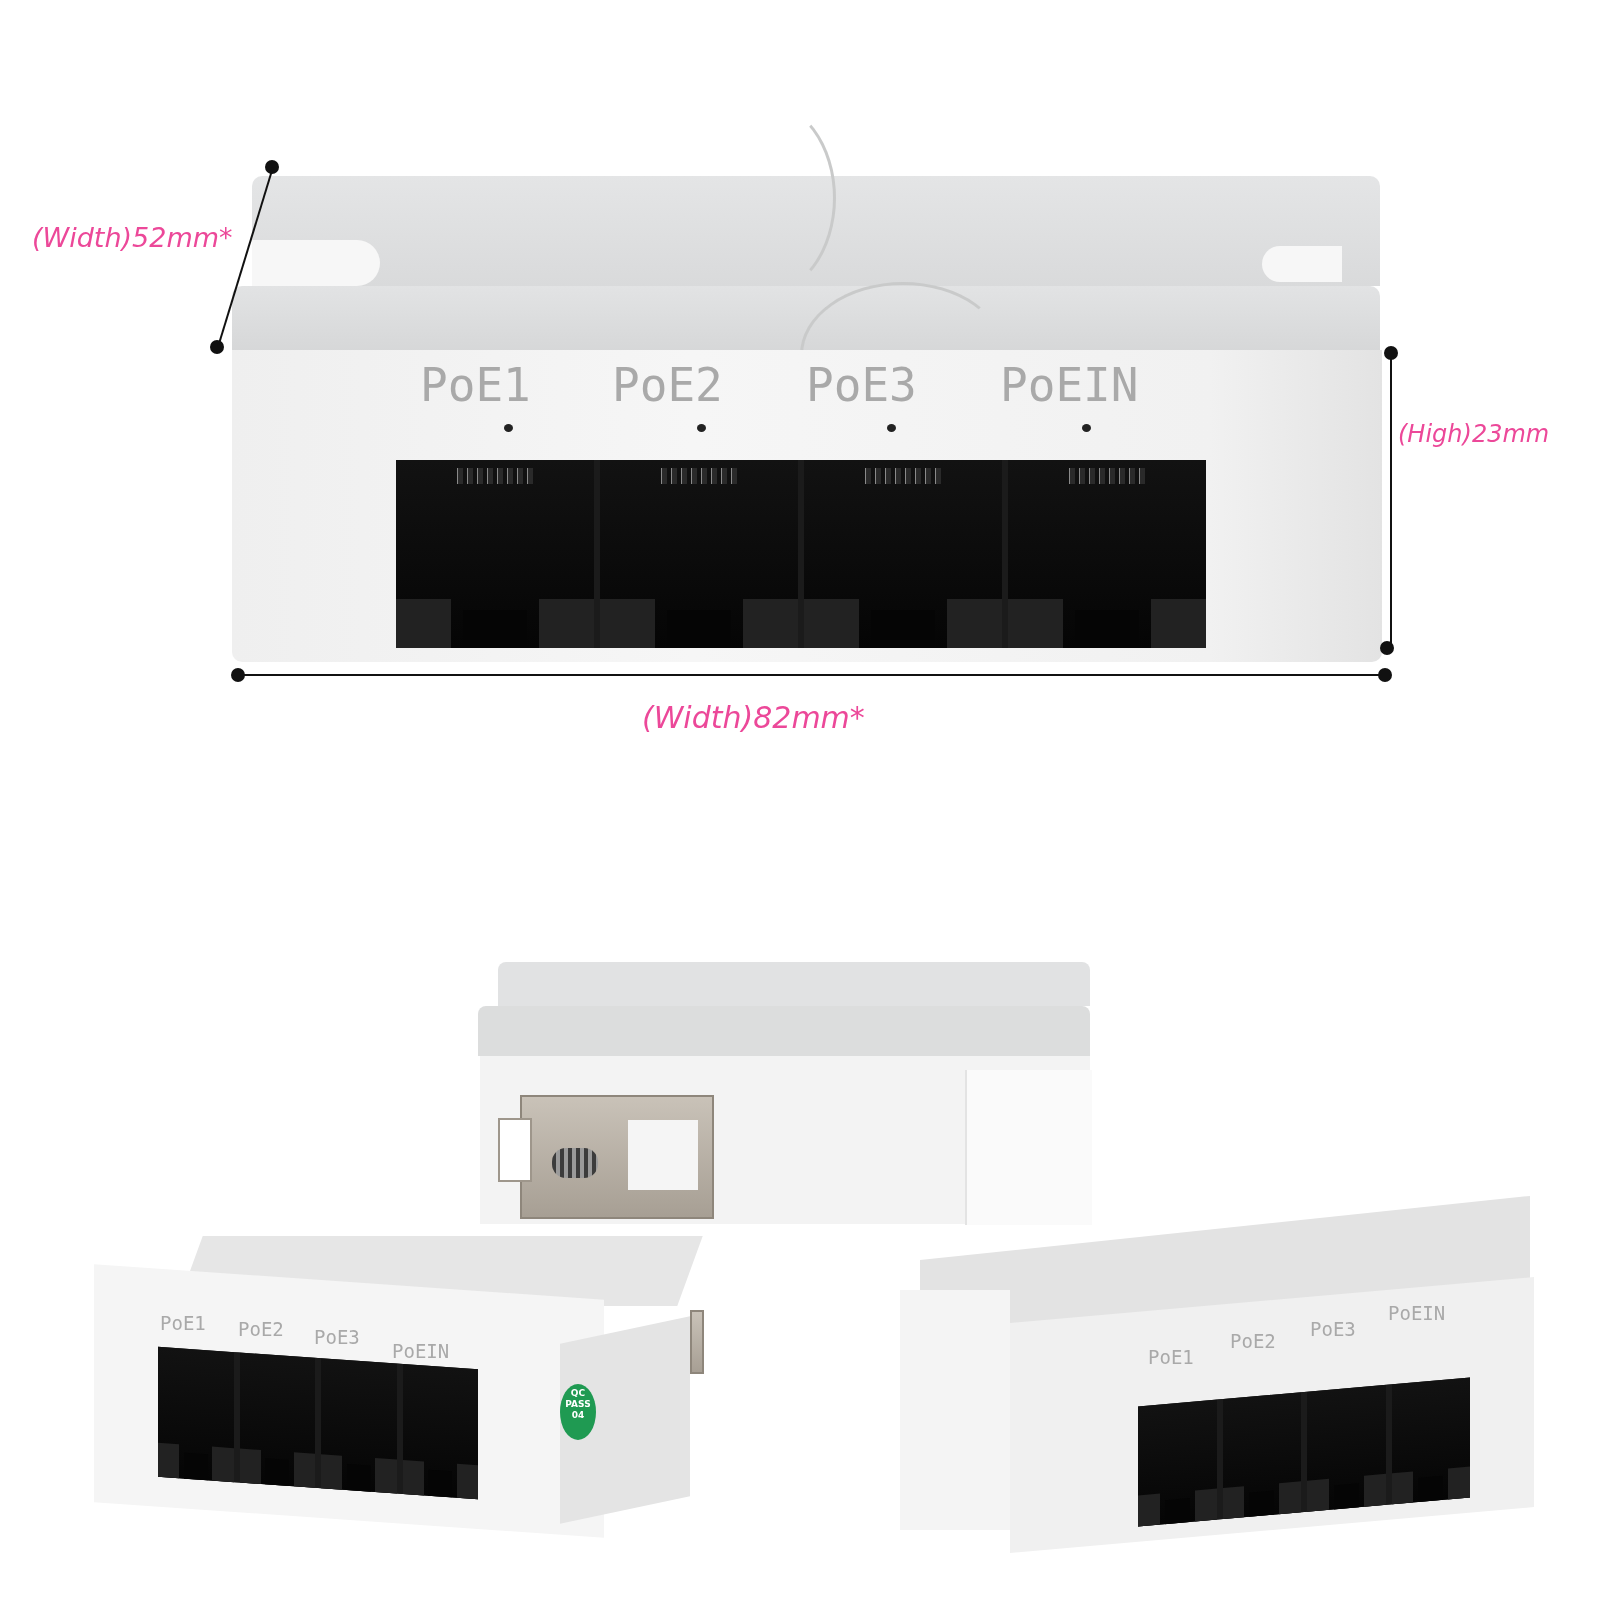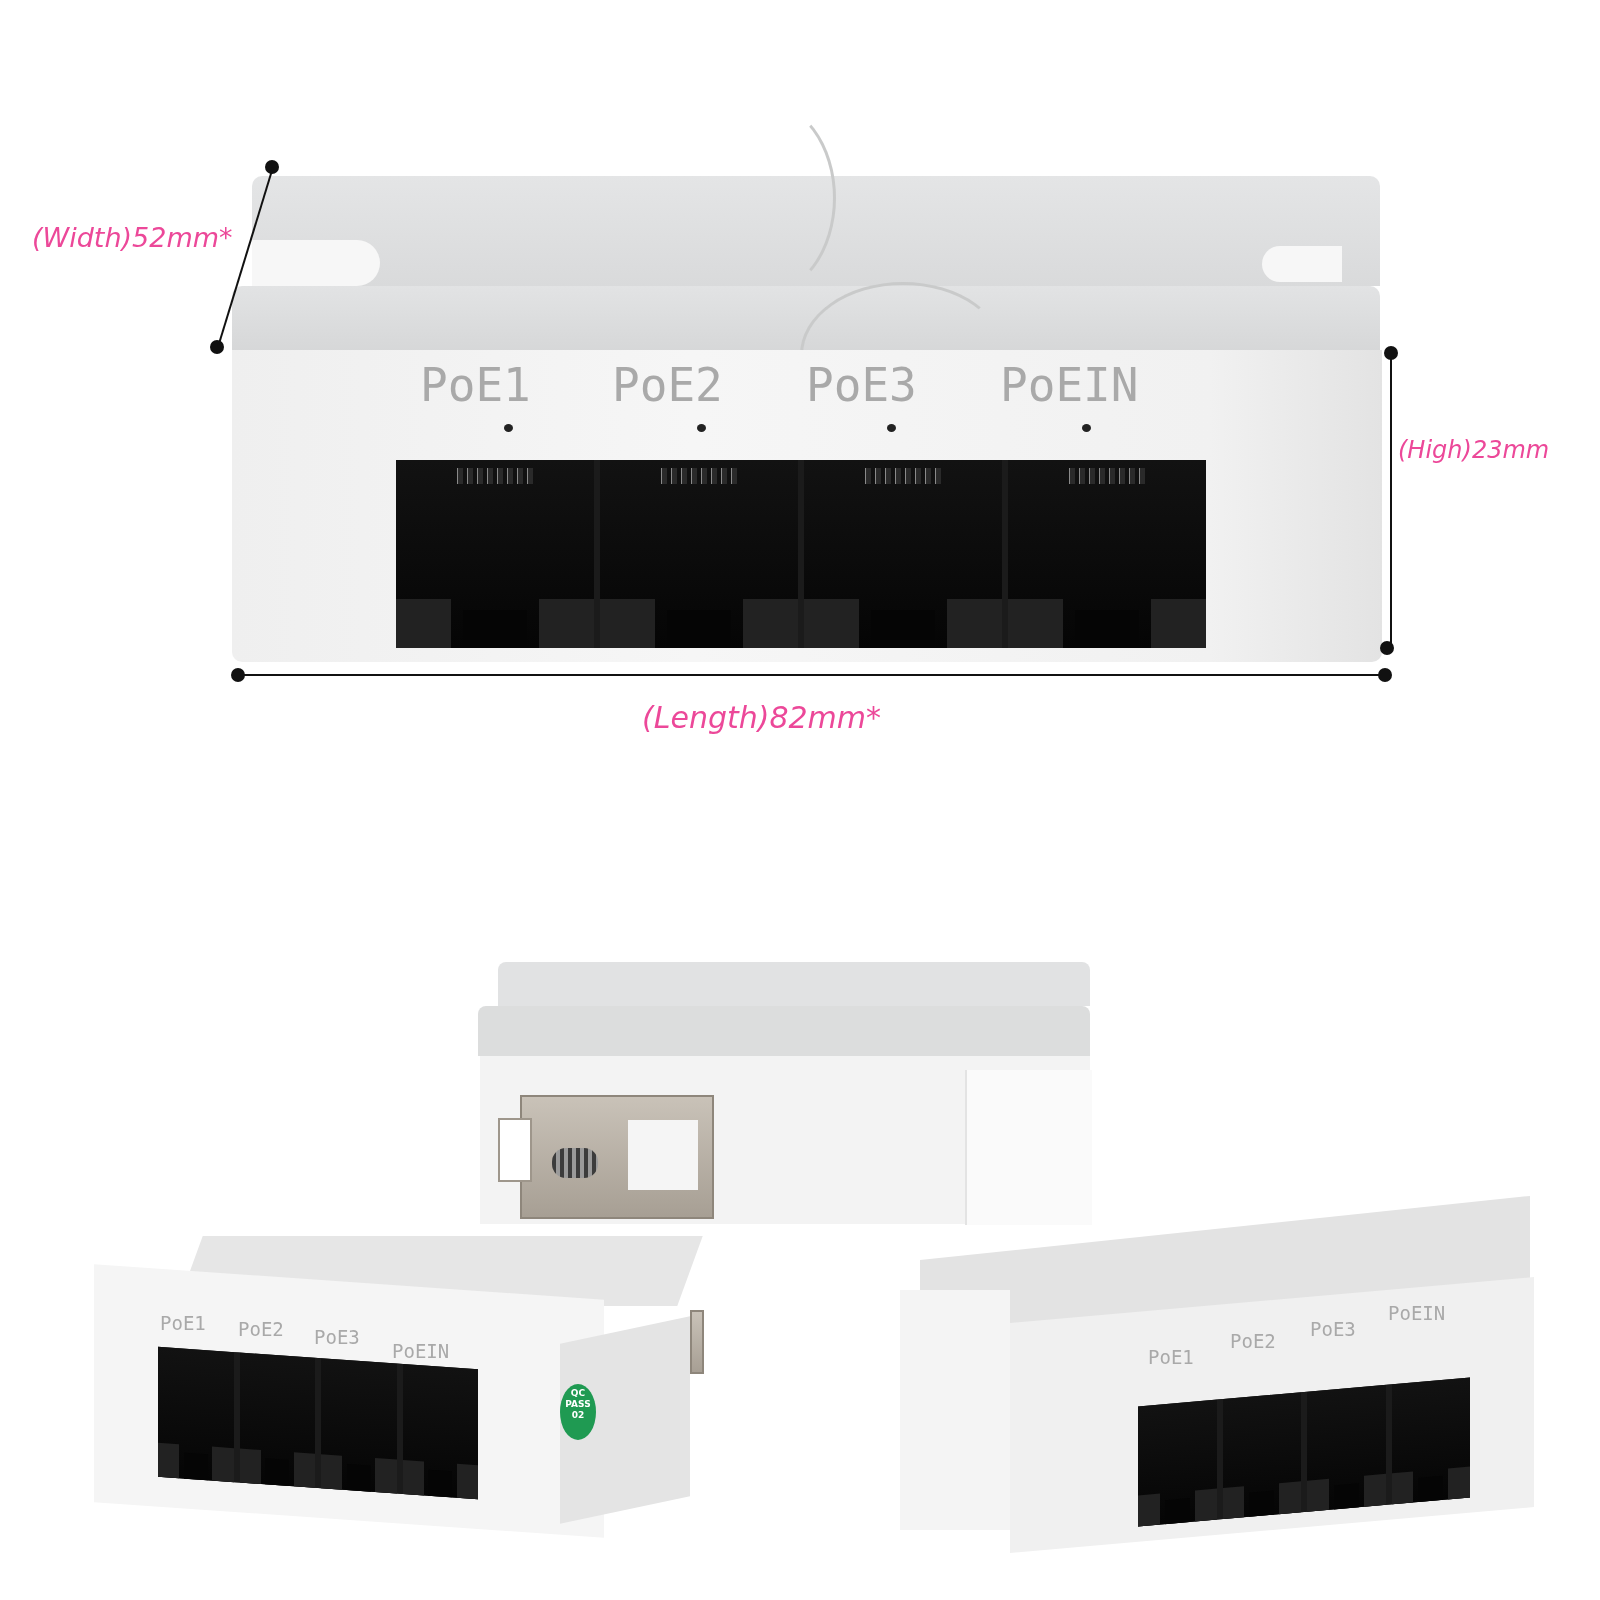--- a/index.html
+++ b/index.html
@@ -115,26 +115,26 @@
   </div>
 
   <div class="dot" style="left:265px;top:160px;"></div>
   <div class="dot" style="left:210px;top:340px;"></div>
   <div class="line" style="left:272px;top:167px;width:2px;height:188px;transform:rotate(17deg);"></div>
   <div class="dim-label" style="left:32px;top:222px;font-size:27px;">(Width)52mm*</div>
 
   <div class="dot" style="left:1384px;top:346px;"></div>
   <div class="dot" style="left:1380px;top:641px;"></div>
   <div class="line" style="left:1390px;top:353px;width:2px;height:295px;"></div>
-  <div class="dim-label" style="left:1398px;top:436px;font-size:24px;text-align:right;">(High)23mm</div>
+  <div class="dim-label" style="left:1398px;top:420px;font-size:24px;text-align:right;">(High)23mm</div>
 
   <div class="dot" style="left:231px;top:668px;"></div>
   <div class="dot" style="left:1378px;top:668px;"></div>
   <div class="line" style="left:238px;top:674px;width:1147px;height:2px;"></div>
-  <div class="dim-label" style="left:642px;top:700px;font-size:30px;">(Length)82mm*</div>
+  <div class="dim-label" style="left:642px;top:700px;font-size:30px;">(Width)82mm*</div>
 </div>
 
 <div>
   <div class="card" style="left:498px;top:962px;width:592px;height:44px;background:#e1e2e3;border-radius:8px 8px 0 0;"></div>
   <div class="card" style="left:478px;top:1006px;width:612px;height:50px;background:#dcdddd;border-radius:8px 8px 0 0;"></div>
   <div class="card" style="left:480px;top:1056px;width:610px;height:168px;background:#f3f3f3;"></div>
   <div class="card" style="left:965px;top:1070px;width:125px;height:155px;background:#fafafa;border-left:2px solid #e3e3e3;"></div>
   <div class="metal" style="left:520px;top:1095px;width:190px;height:120px;"></div>
   <div class="card" style="left:498px;top:1118px;width:30px;height:60px;background:#fff;border:2px solid #9e968b;"></div>
   <div class="card" style="left:628px;top:1120px;width:70px;height:70px;background:#f5f5f5;"></div>
@@ -167,21 +167,21 @@
         <div class="tab"></div>
       </div>
   </div>
   <div class="port-label" style="left:160px;top:1312px;width:60px;font-size:19px;">PoE1</div>
   <div class="port-label" style="left:238px;top:1318px;width:60px;font-size:19px;">PoE2</div>
   <div class="port-label" style="left:314px;top:1326px;width:60px;font-size:19px;">PoE3</div>
   <div class="port-label" style="left:392px;top:1340px;width:72px;font-size:19px;">PoEIN</div>
   <div class="qc" style="left:560px;top:1384px;width:36px;height:52px;padding-top:4px;">
     <div>QC</div>
     <div>PASS</div>
-    <div>02</div>
+    <div>04</div>
   </div>
   <div class="metal" style="left:690px;top:1310px;width:10px;height:60px;"></div>
 </div>
 
 <div>
   <div class="card" style="left:920px;top:1228px;width:610px;height:110px;background:#e3e3e3;transform:skewY(-6deg);"></div>
   <div class="card" style="left:900px;top:1290px;width:110px;height:240px;background:#f4f4f4;"></div>
   <div class="card" style="left:1010px;top:1300px;width:524px;height:230px;background:#f0f0f0;transform:skewY(-5deg);"></div>
   <div class="port-block" style="left:1138px;top:1392px;width:332px;height:120px;transform:skewY(-5deg);">
     <div class="port">

